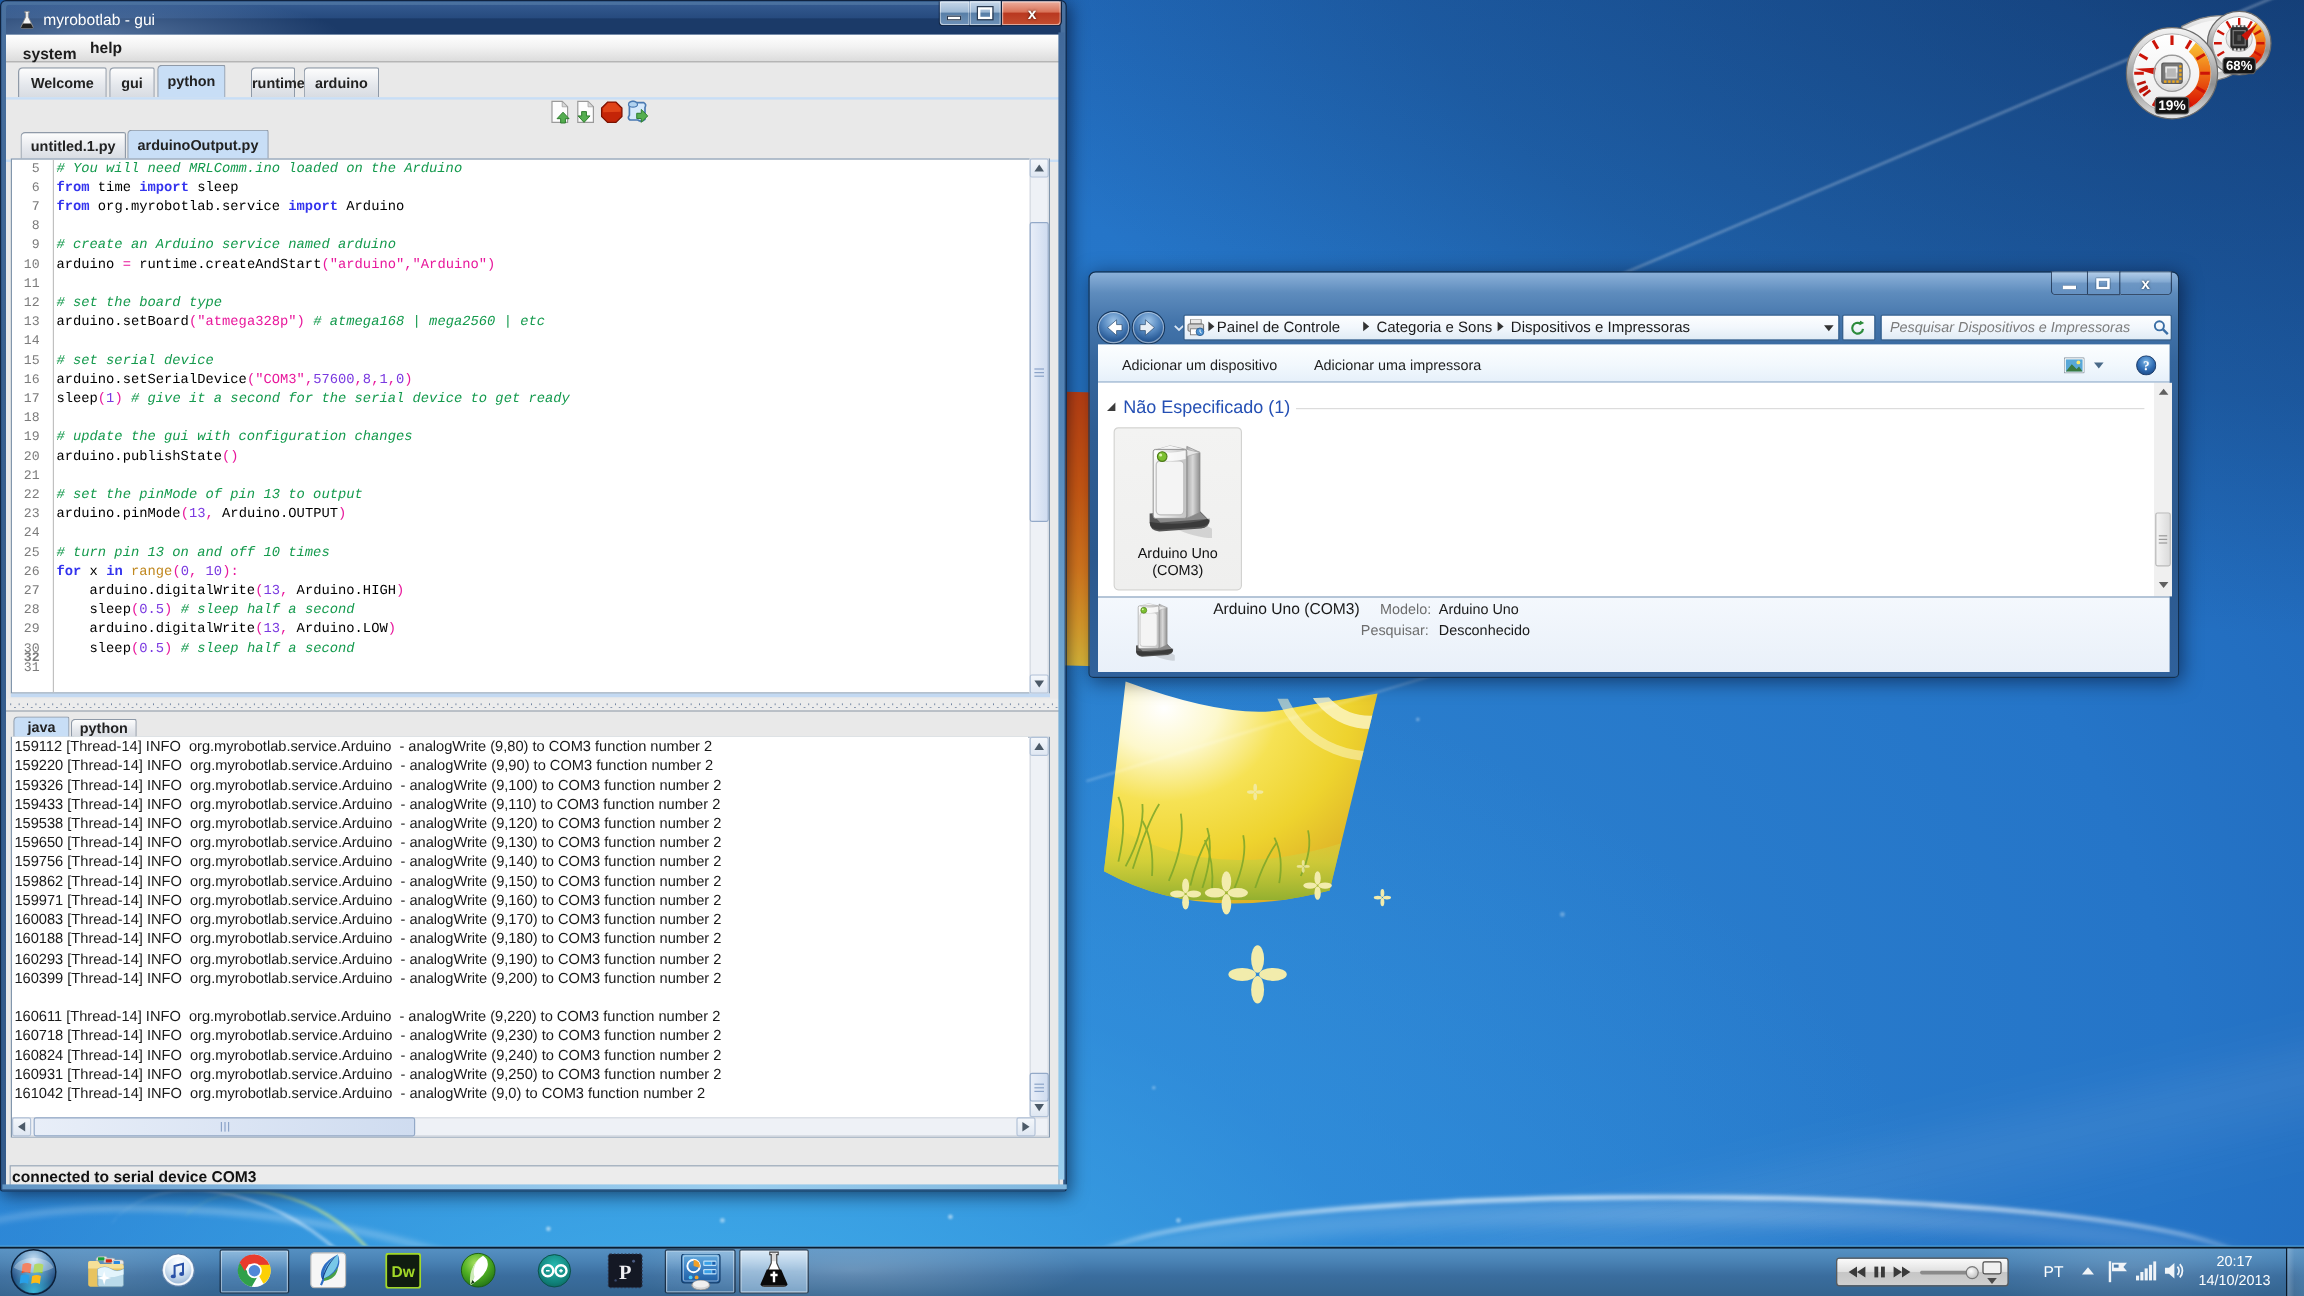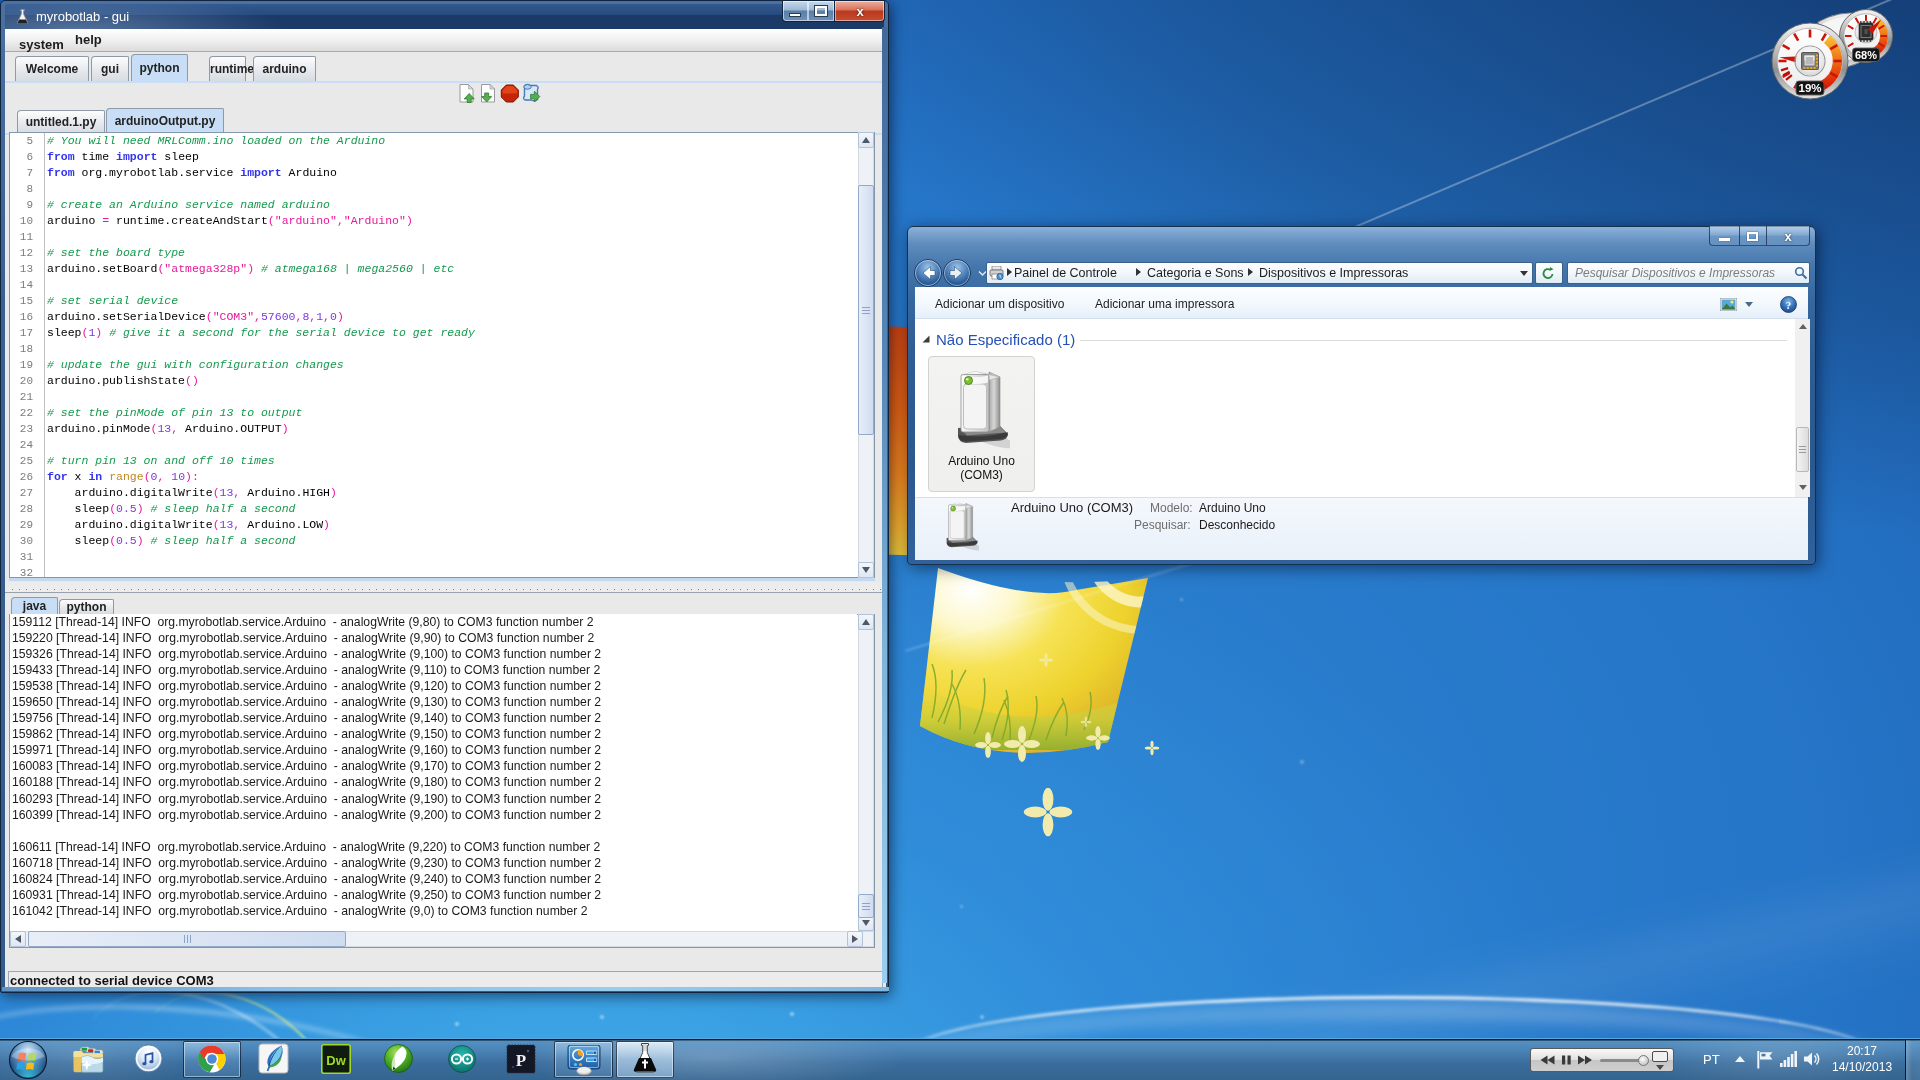--- a/index.html
+++ b/index.html
@@ -266,21 +266,21 @@
 <div class="cl" style="top:468px;"><span class="kw">for</span> x <span class="kw">in</span> <span class="bi">range</span><span class="op">(</span><span class="nu">0</span><span class="op">,</span> <span class="nu">10</span><span class="op">):</span></div>
 <div class="ln" style="top:484px;left:2px;">27</div>
 <div class="cl" style="top:484px;">    arduino.digitalWrite<span class="op">(</span><span class="nu">13</span><span class="op">,</span> Arduino.HIGH<span class="op">)</span></div>
 <div class="ln" style="top:500px;left:2px;">28</div>
 <div class="cl" style="top:500px;">    sleep<span class="op">(</span><span class="nu">0.5</span><span class="op">)</span> <span class="cm"># sleep half a second</span></div>
 <div class="ln" style="top:516px;left:2px;">29</div>
 <div class="cl" style="top:516px;">    arduino.digitalWrite<span class="op">(</span><span class="nu">13</span><span class="op">,</span> Arduino.LOW<span class="op">)</span></div>
 <div class="ln" style="top:532px;left:2px;">30</div>
 <div class="cl" style="top:532px;">    sleep<span class="op">(</span><span class="nu">0.5</span><span class="op">)</span> <span class="cm"># sleep half a second</span></div>
 <div class="ln" style="top:548px;left:2px;">31</div>
-<div class="ln" style="top:564px;left:2px;">32</div>
+<div class="ln" style="top:540px;left:2px;font-weight:bold;">32</div>
 <div class="abs" style="left:857px;top:131px;width:16px;height:446px;background:#eef1f6;border:1px solid #d4dae2;box-sizing:border-box;"></div>
 <div class="sbtn" style="left:857px;top:131px;width:16px;height:16px;"></div>
 <div class="arrow" style="left:861px;top:136px;border-left:4px solid transparent;border-right:4px solid transparent;border-bottom:6px solid #4c5a68;"></div>
 <div class="sbtn" style="left:857px;top:561px;width:16px;height:16px;"></div>
 <div class="arrow" style="left:861px;top:566px;border-left:4px solid transparent;border-right:4px solid transparent;border-top:6px solid #4c5a68;"></div>
 <div class="sthumb" style="left:857px;top:184px;width:16px;height:250px;"></div>
 <div class="abs" style="left:861px;top:306px;width:8px;height:1px;background:#8ba3c8;"></div>
 <div class="abs" style="left:861px;top:309px;width:8px;height:1px;background:#8ba3c8;"></div>
 <div class="abs" style="left:861px;top:312px;width:8px;height:1px;background:#8ba3c8;"></div>
 <div class="abs" style="left:8px;top:577px;width:866px;height:3px;background:#c3d9f2;"></div>

